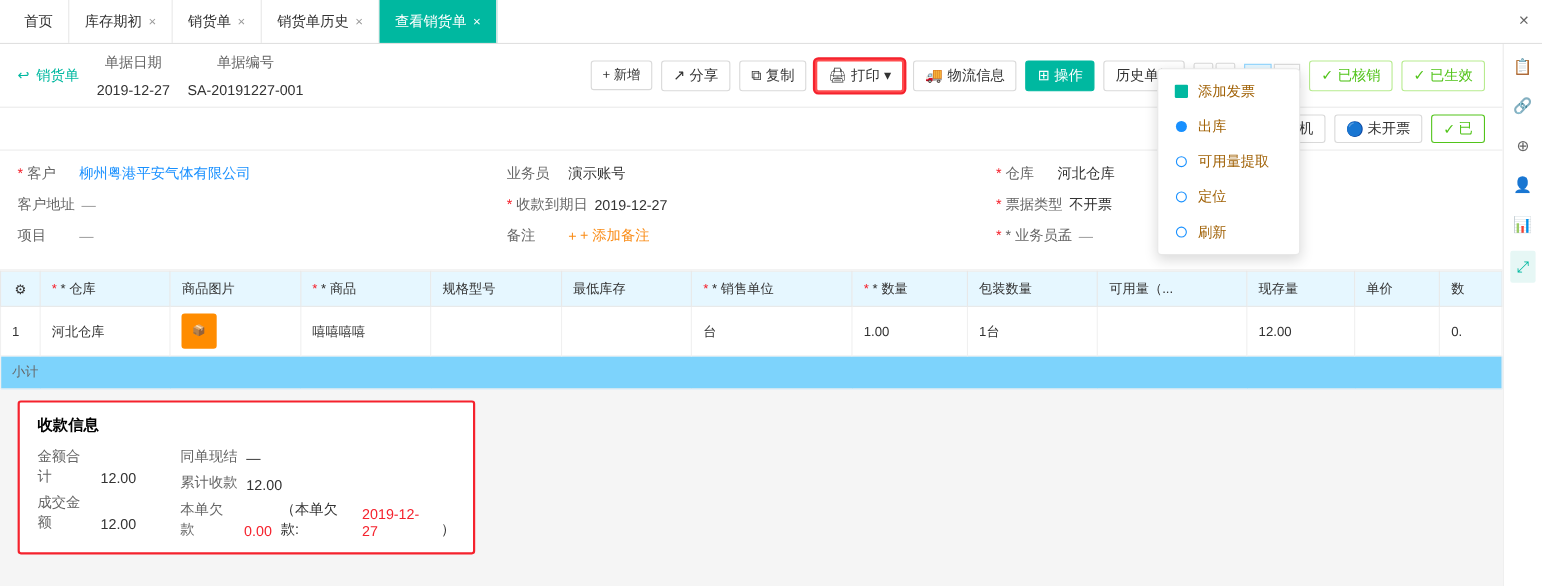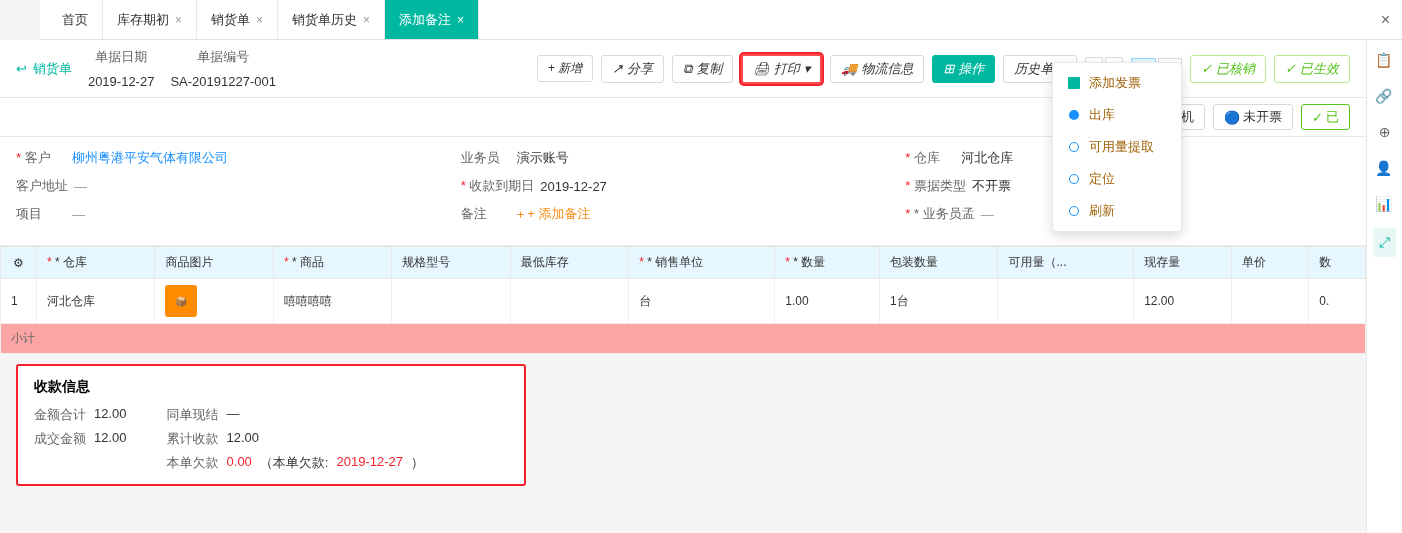--- a/index.html
+++ b/index.html
@@ -3,21 +3,20 @@
   <meta charset="utf-8">
   <style>
     * { box-sizing: border-box; margin: 0; padding: 0; font-family: 'Microsoft YaHei', Arial, sans-serif; font-size: 13px; }
     body { background: #f5f5f5; width: 1402px; height: 533px; overflow: hidden; }
 
     
     .tab-bar {
       display: flex; align-items: flex-end; background: #fff;
       border-bottom: 1px solid #e0e0e0; padding: 0 8px; height: 40px;
       position: relative;
-      margin-left: 40px;
     }
     .tab-item {
       display: flex; align-items: center; padding: 0 14px; height: 100%;
       border-right: 1px solid #e8e8e8; cursor: pointer; white-space: nowrap;
       color: #333; font-size: 13px;
     }
     .tab-item .close-icon { margin-left: 6px; color: #999; font-size: 12px; cursor: pointer; }
     .tab-item.active-tab {
       background: #00b8a0; color: #fff; border-radius: 0;
     }
@@ -34,21 +33,21 @@
     }
     .doc-title { display: flex; align-items: center; gap: 6px; color: #00b8a0; font-weight: 500; font-size: 14px; }
     .doc-meta { display: flex; align-items: center; gap: 8px; color: #333; flex-direction: column; }
     .doc-meta-label { color: #666; }
     .doc-actions {
       margin-left: auto; display: flex; align-items: center; gap: 8px;
     }
     .btn-action {
       display: flex; align-items: center; gap: 4px; padding: 4px 10px;
       border: 1px solid #d9d9d9; background: #fff; border-radius: 3px;
-      cursor: pointer; color: #333; font-size: 12px; font-style: italic;
+      cursor: pointer; color: #333; font-size: 12px;
     }
     .btn-print {
       border: 2px solid #ff4d4f; color: #333; font-weight: 500;
     }
     .btn-logistics { background: #fff; }
     .btn-operate {
       background: #00b8a0; color: #fff; border-color: #00b8a0;
       font-weight: 500; position: relative;
     }
     .btn-history { background: #fff; }
@@ -92,31 +91,31 @@
     .data-table th {
       padding: 7px 10px; text-align: left; border: 1px solid #e8e8e8;
       font-weight: 500; font-size: 12px; color: #333; white-space: nowrap;
     }
     .data-table th.required::before { content: '* '; color: #f5222d; }
     .data-table td {
       padding: 6px 10px; border: 1px solid #f0f0f0; font-size: 12px;
       color: #333; background: #fff;
     }
     .data-table .gear-col { width: 36px; text-align: center; }
-    .subtotal-row td { background: #fca5a5; font-weight: 500; }
+    .subtotal-row td { background: #7dd3fc; font-weight: 500; }
 
     
     .footer-info {
       background: #fff; border: 2px solid #f5222d; margin: 10px 16px;
-      padding: 12px 16px; border-radius: 3px; width: 510px;
+      padding: 12px 16px; border-radius: 3px; width: 416px;
     }
     .footer-title { font-weight: 600; font-size: 14px; margin-bottom: 10px; }
     .footer-rows { display: flex; gap: 40px; }
     .footer-col { display: flex; flex-direction: column; gap: 6px; }
-    .footer-row-item { display: flex; align-items: flex-start; gap: 8px; }
+    .footer-row-item { display: flex; align-items: flex-end; gap: 8px; }
     .footer-label { color: #666; }
     .footer-value { color: #333; }
     .footer-value.red { color: #f5222d; }
     .footer-value.date { color: #f5222d; }
 
     
     .dropdown-menu {
       position: absolute; top: 62px; right: 220px;
       background: #fff; border: 1px solid #e8e8e8; border-radius: 4px;
       box-shadow: 0 4px 12px rgba(0,0,0,0.15); z-index: 100; min-width: 130px;
@@ -170,21 +169,21 @@
   </div>
   <div class="tab-item">
     <span>销货单</span>
     <span class="close-icon">×</span>
   </div>
   <div class="tab-item">
     <span>销货单历史</span>
     <span class="close-icon">×</span>
   </div>
   <div class="tab-item active-tab">
-    <span>添加备注</span>
+    <span>查看销货单</span>
     <span class="close-icon">×</span>
   </div>
   <span class="tab-close-btn">×</span>
 </div>
 
 <div class="content-area">
   <div class="main-content">
 
     <div class="doc-header">
       <div class="doc-title">

